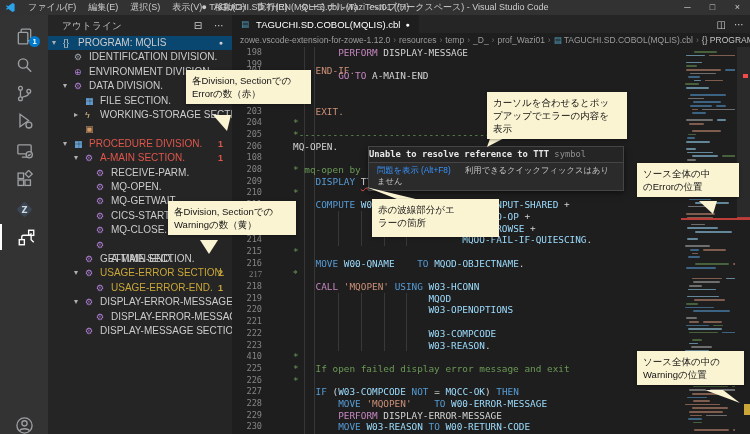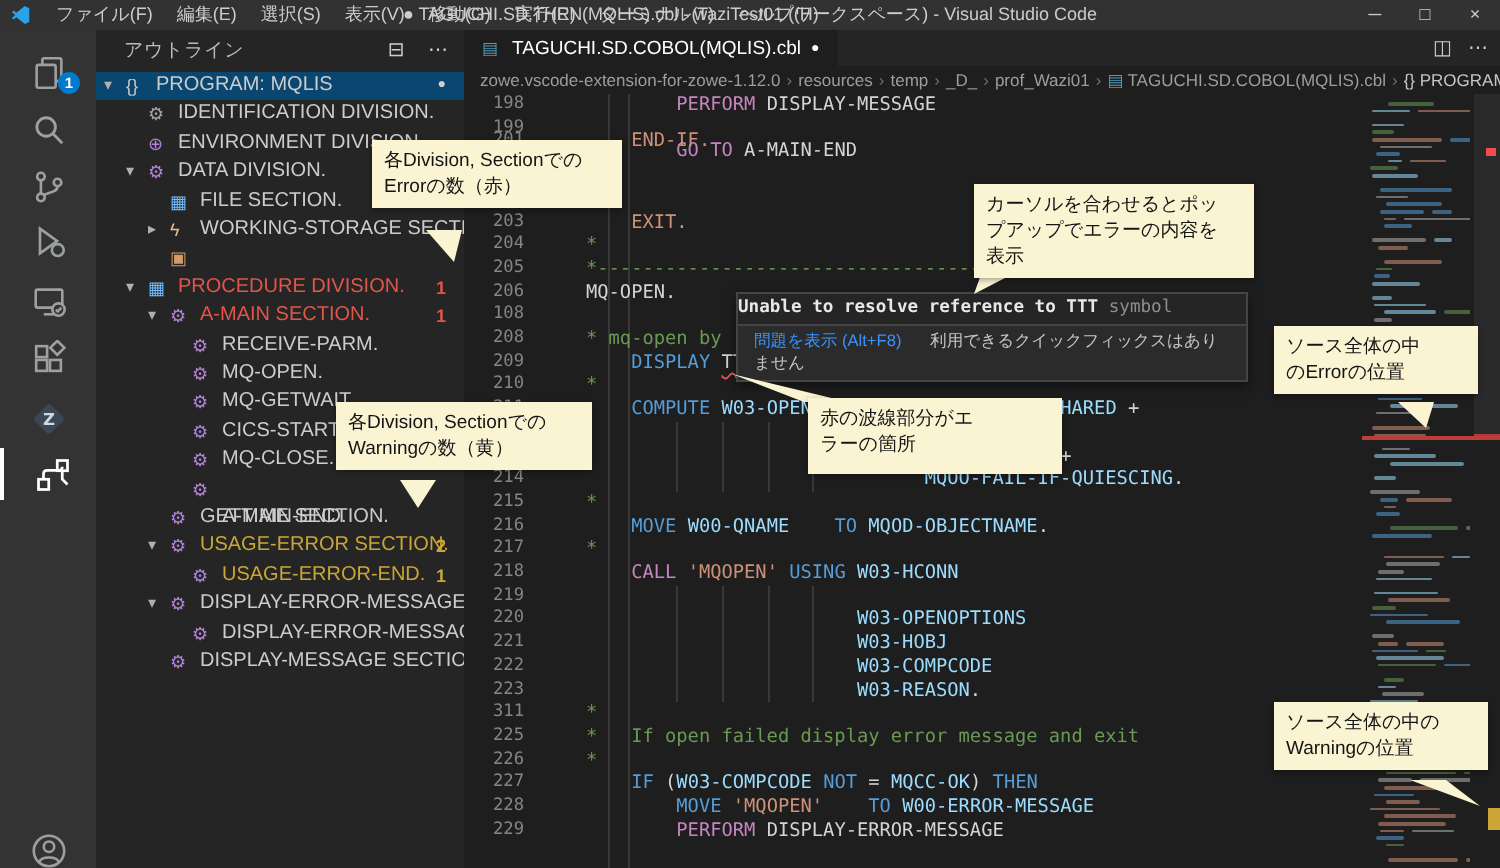--- a/index.html
+++ b/index.html
@@ -70,21 +70,21 @@
   .ttdim{color:#8f8f8f;font-weight:normal;}
   .tt2{border-top:1px solid #454545;background:#2b2b2c;padding:2px 8px 3px;font-size:8.3px;color:#c5c5c5;}
   .ttlink{color:#3794ff;margin-right:12px;}
   
   .anno{position:absolute;background:#faf4d3;color:#141414;font-size:9.5px;line-height:13px;
         padding:4px 6px;white-space:pre-line;z-index:41;box-shadow:0 1px 3px rgba(0,0,0,.35);}
   .tails{position:absolute;left:0;top:0;width:750px;height:434px;z-index:40;pointer-events:none;}
   #a1{left:186px;top:70px;width:113px;}
   #a2{left:168px;top:201px;width:116px;}
   #a3{left:487px;top:92px;width:128px;}
-  #a4{left:404px;top:199px;width:115px;height:30px;}
+  #a4{left:372px;top:199px;width:115px;height:30px;}
   #a5{left:637px;top:163px;width:90px;}
   #a6{left:637px;top:351px;width:95px;}
 </style>
 </head>
 <body>
 
 <div class="titlebar">
   <svg class="vslogo" viewBox="0 0 16 16">
     <polygon points="10.8,1.5 14,3 14,13 10.8,14.5 4.6,9.7 2.7,11.2 1.4,10.2 3.8,8 1.4,5.8 2.7,4.8 4.6,6.3" fill="#2aa3e8"></polygon>
   </svg>
@@ -336,33 +336,34 @@
         <div class="cl" style="top: 105.3px;"><span class="lnum">108</span><span class="ctext"></span></div>
         <div class="cl" style="top: 117px;"><span class="lnum">208</span><span class="ctext"><span class="c">* mq-open by</span></span></div>
         <div class="cl" style="top: 128.7px;"><span class="lnum">209</span><span class="ctext"><span>    </span><span class="k">DISPLAY</span><span> </span><span class="e">TTT</span><span class="p">.</span></span></div>
         <div class="cl" style="top: 140.4px;"><span class="lnum">210</span><span class="ctext"><span class="c">*</span></span></div>
         <div class="cl" style="top: 152.1px;"><span class="lnum">211</span><span class="ctext"><span>    </span><span class="k">COMPUTE</span><span> </span><span class="v">W03-OPENOPTIONS</span><span> </span><span class="p">=</span><span> </span><span class="v">MQOO-INPUT-SHARED</span><span> </span><span class="p">+</span></span></div>
         <div class="cl" style="top: 163.8px;"><span class="lnum">212</span><span class="ctext"><span>                              </span><span class="v">MQOO-CO-OP</span><span> </span><span class="p">+</span></span></div>
         <div class="cl" style="top: 175.5px;"><span class="lnum">213</span><span class="ctext"><span>                              </span><span class="v">MQOO-BROWSE</span><span> </span><span class="p">+</span></span></div>
         <div class="cl" style="top: 187.2px;"><span class="lnum">214</span><span class="ctext"><span>                              </span><span class="v">MQOO-FAIL-IF-QUIESCING</span><span class="p">.</span></span></div>
         <div class="cl" style="top: 198.9px;"><span class="lnum">215</span><span class="ctext"><span class="c">*</span></span></div>
         <div class="cl" style="top: 210.6px;"><span class="lnum">216</span><span class="ctext"><span>    </span><span class="k">MOVE</span><span> </span><span class="v">W00-QNAME</span><span>    </span><span class="k">TO</span><span> </span><span class="v">MQOD-OBJECTNAME</span><span class="p">.</span></span></div>
-        <div class="cl" style="top: 222.3px;"><span class="lnum">217</span><span class="ctext"><span class="c">*</span></span></div>
+        <div class="cl" style="top: 222.3px; font-family: Liberation Serif, serif;"><span class="lnum">217</span><span class="ctext"><span class="c">*</span></span></div>
         <div class="cl" style="top: 234px;"><span class="lnum">218</span><span class="ctext"><span>    </span><span class="k2">CALL</span><span> </span><span class="s">'MQOPEN'</span><span> </span><span class="k">USING</span><span> </span><span class="v">W03-HCONN</span></span></div>
-        <div class="cl" style="top: 245.7px;"><span class="lnum">219</span></div>
+        <div class="cl" style="top: 245.7px;"><span class="lnum">219</span><span class="ctext"><span>                        </span><span class="v">MQOD</span></span></div>
         <div class="cl" style="top: 257.4px;"><span class="lnum">220</span><span class="ctext"><span>                        </span><span class="v">W03-OPENOPTIONS</span></span></div>
-        <div class="cl" style="top: 269.1px;"><span class="lnum">221</span><span class="ctext"><span>                        </span><span class="v">W03-HOBJ</span></span></div>
+        <div class="cl" style="top: 269.1px;"><span class="lnum">221</span></div>
         <div class="cl" style="top: 280.8px;"><span class="lnum">222</span><span class="ctext"><span>                        </span><span class="v">W03-COMPCODE</span></span></div>
         <div class="cl" style="top: 292.5px;"><span class="lnum">223</span><span class="ctext"><span>                        </span><span class="v">W03-REASON</span><span class="p">.</span></span></div>
-        <div class="cl" style="top: 304.2px;"><span class="lnum">311</span><span class="ctext"><span class="c">*</span></span></div>
+        <div class="cl" style="top: 304.2px;"><span class="lnum">410</span><span class="ctext"><span class="c">*</span></span></div>
         <div class="cl" style="top: 315.9px;"><span class="lnum">225</span><span class="ctext"><span class="c">*   If open failed display error message and exit</span></span></div>
         <div class="cl" style="top: 327.6px;"><span class="lnum">226</span><span class="ctext"><span class="c">*</span></span></div>
         <div class="cl" style="top: 339.3px;"><span class="lnum">227</span><span class="ctext"><span>    </span><span class="k">IF</span><span class="p"> (</span><span class="v">W03-COMPCODE</span><span> </span><span class="k">NOT</span><span> </span><span class="p">=</span><span> </span><span class="v">MQCC-OK</span><span class="p">)</span><span> </span><span class="k">THEN</span></span></div>
         <div class="cl" style="top: 351px;"><span class="lnum">228</span><span class="ctext"><span>        </span><span class="k">MOVE</span><span> </span><span class="s">'MQOPEN'</span><span>    </span><span class="k">TO</span><span> </span><span class="v">W00-ERROR-MESSAGE</span></span></div>
         <div class="cl" style="top: 362.7px;"><span class="lnum">229</span><span class="ctext"><span>        </span><span class="k2">PERFORM</span><span> </span><span class="p">DISPLAY-ERROR-MESSAGE</span></span></div>
+        <div class="cl" style="top: 374.4px;"><span class="lnum">230</span><span class="ctext"><span>        </span><span class="k">MOVE</span><span> </span><span class="v">W03-REASON</span><span> </span><span class="k">TO</span><span> </span><span class="v">W00-RETURN-CODE</span></span></div>
       </div>
   </div>
 
   <div class="minimap">
       <div class="mrow" style="top: 4px; left: 10.8865px; width: 23.092px; background: rgb(106, 153, 85); opacity: 0.55;"></div>
       <div class="mrow" style="top: 7.6px; left: 2.51736px; width: 19.0845px; background: rgb(156, 220, 254); opacity: 0.55;"></div>
       <div class="mrow" style="top: 7.6px; left: 25.6019px; width: 31.1523px; background: rgb(206, 145, 120); opacity: 0.55;"></div>
       <div class="mrow" style="top: 14.8px; left: 2.62264px; width: 16.5901px; background: rgb(156, 220, 254); opacity: 0.55;"></div>
       <div class="mrow" style="top: 18.4px; left: 2.88263px; width: 10.6649px; background: rgb(106, 153, 85); opacity: 0.55;"></div>
       <div class="mrow" style="top: 22px; left: 2.89313px; width: 35.2499px; background: rgb(206, 145, 120); opacity: 0.55;"></div>

